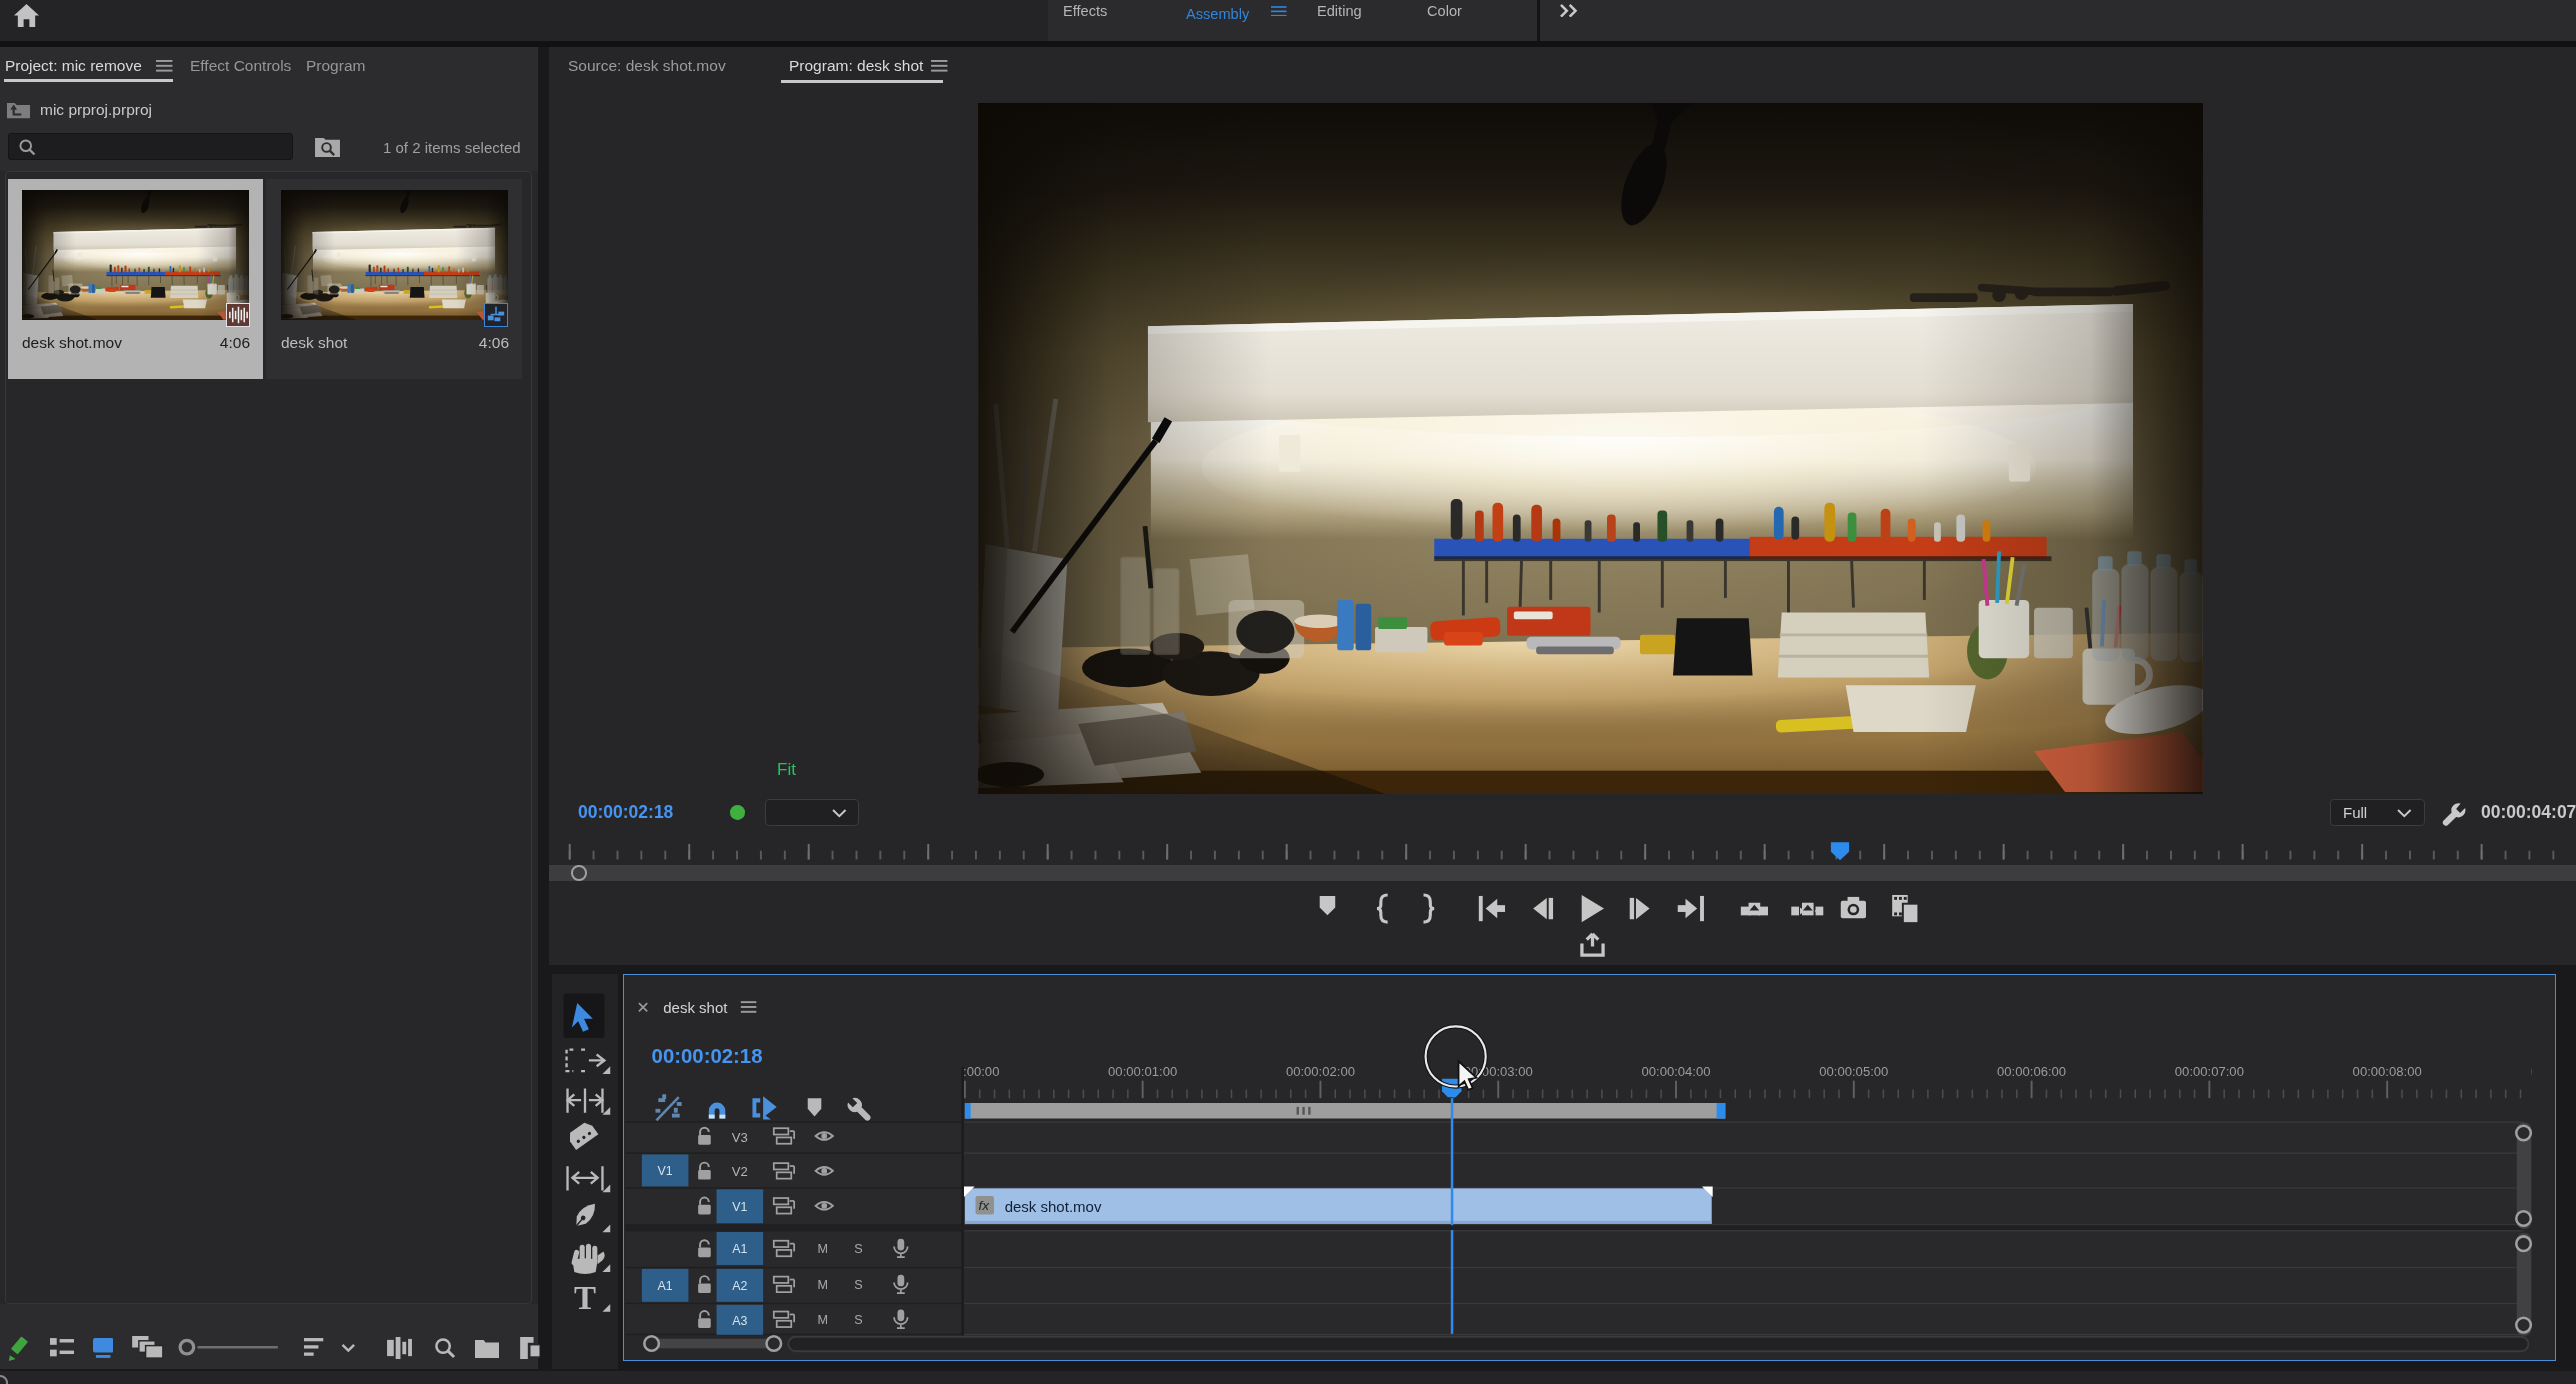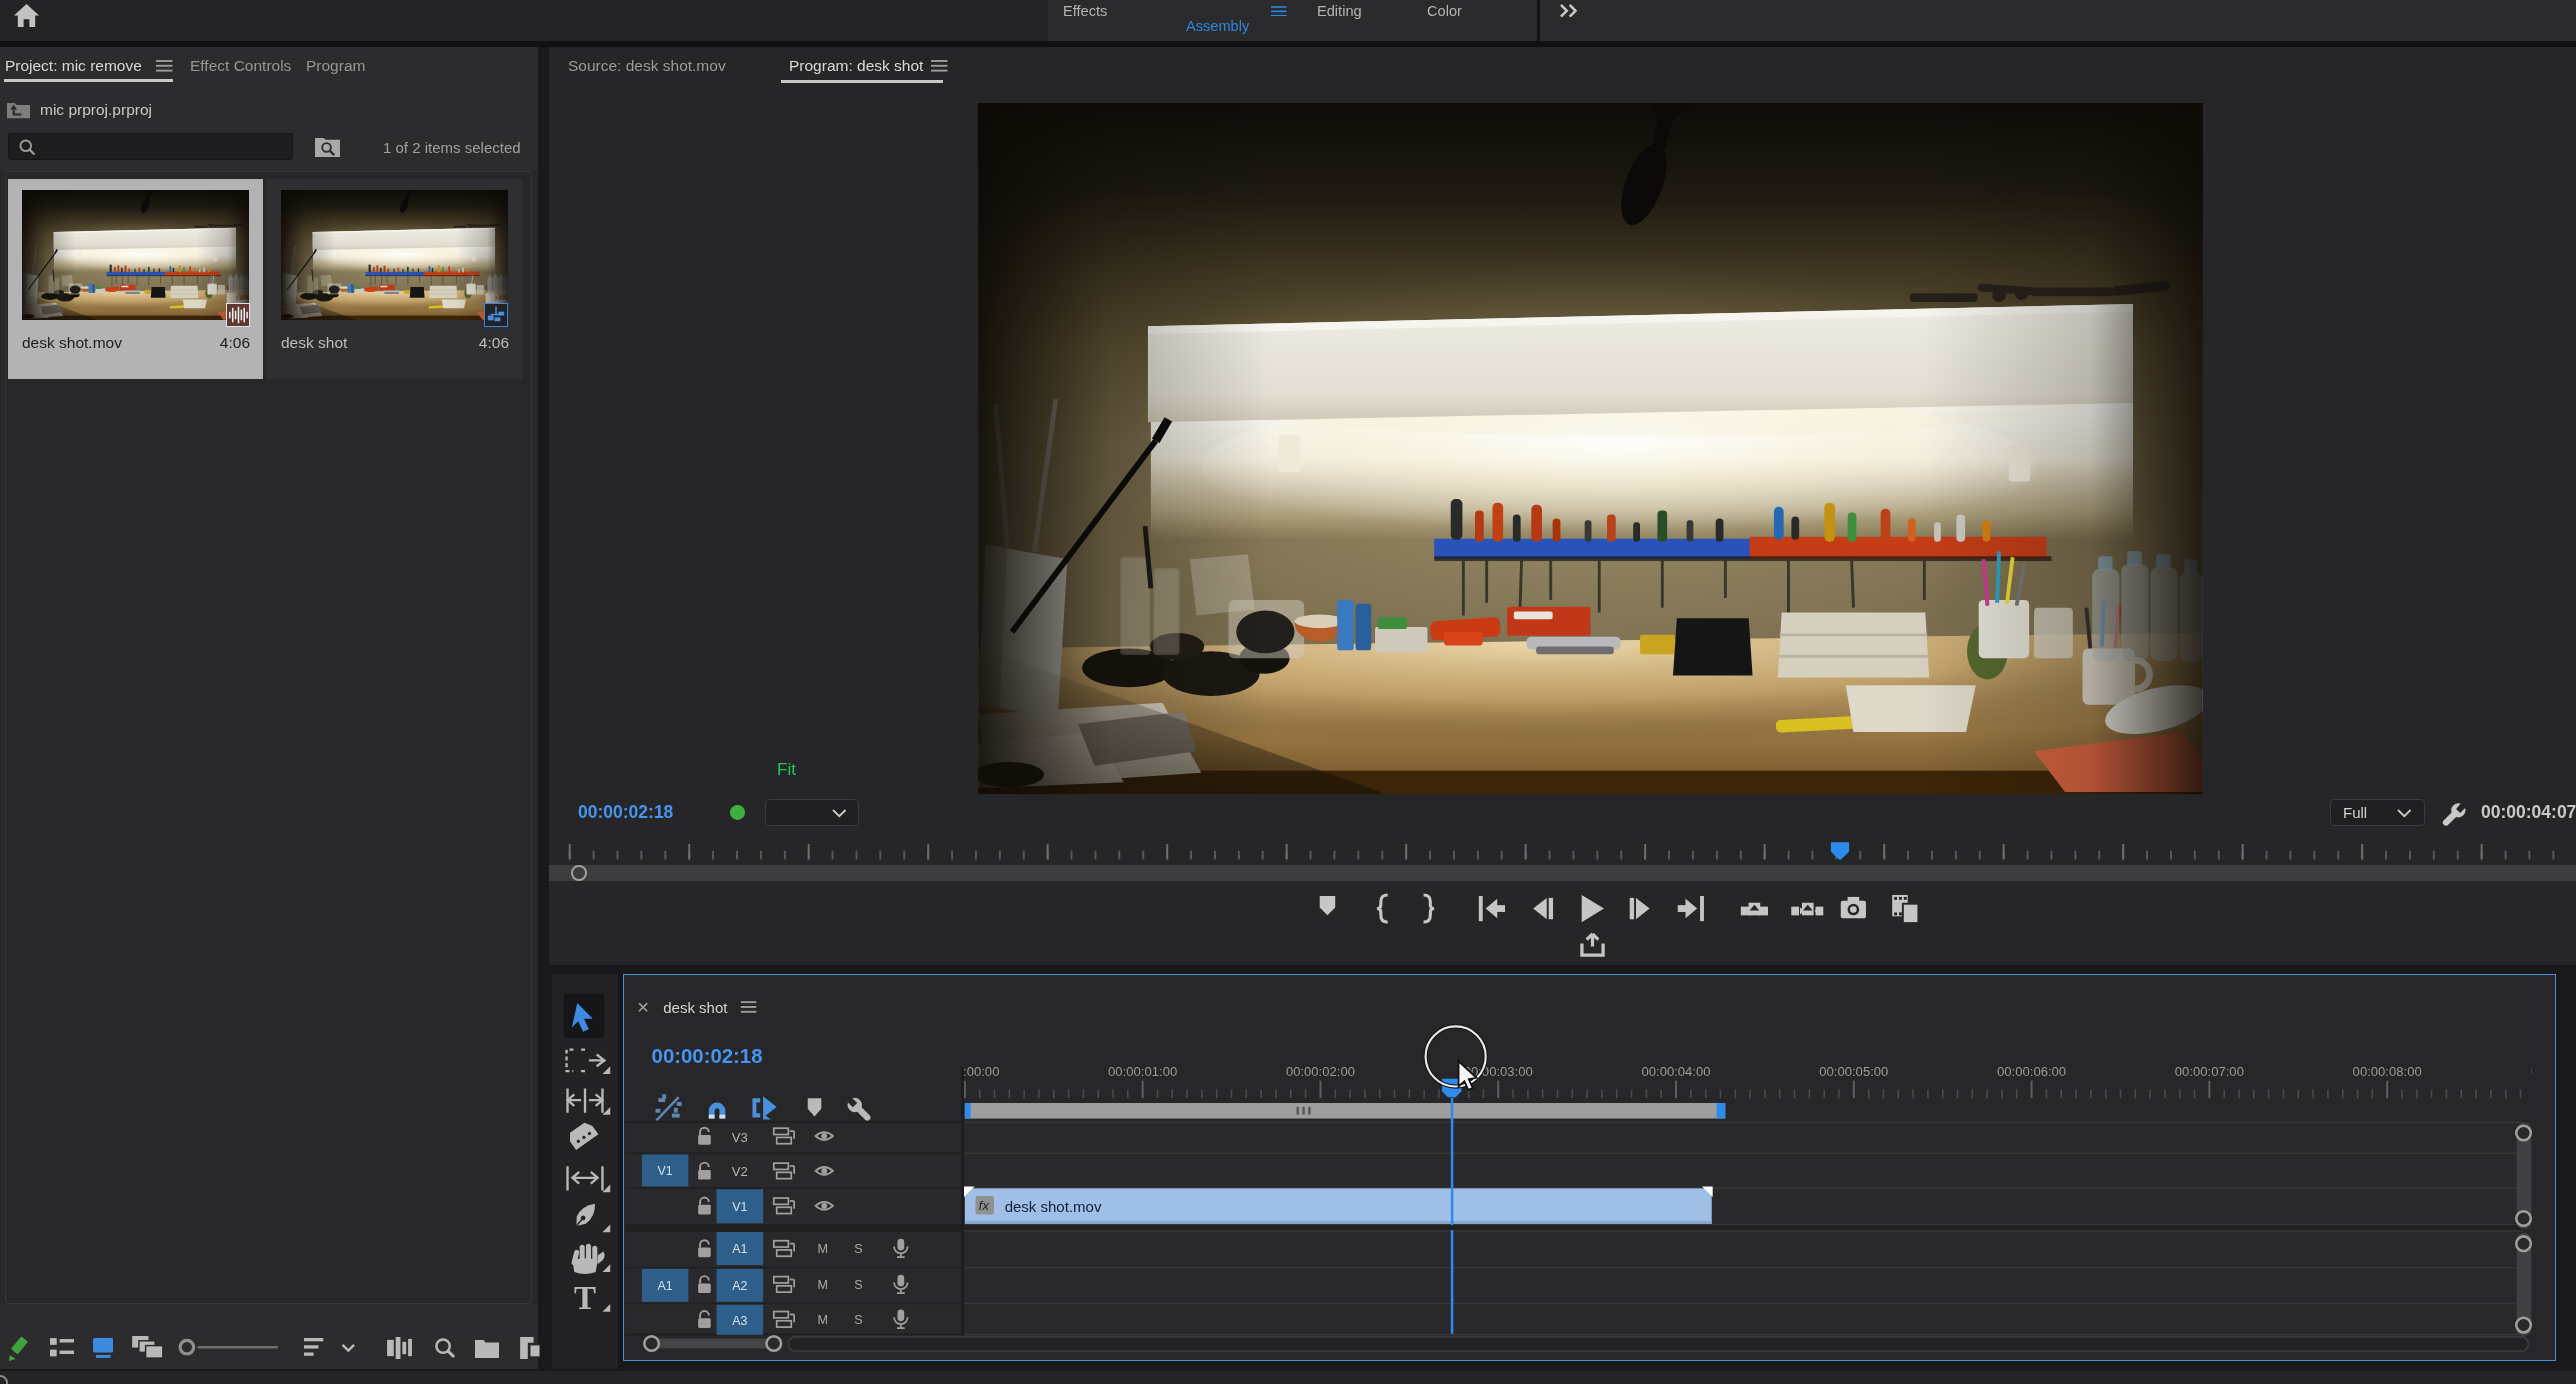--- a/index.html
+++ b/index.html
@@ -14,21 +14,21 @@
 
 <div class="abs" style="left:0;top:0;width:2576px;height:41px;background:#242426;"></div>
 <div class="abs" style="left:1048px;top:0;width:1528px;height:41px;background:#2b2b2d;"></div>
 <div class="abs" style="left:1537px;top:0;width:2.9px;height:41px;background:#141416;"></div>
 <div class="abs" style="left:0;top:41px;width:2576px;height:5.8px;background:#111113;"></div>
 
 <svg class="abs" style="left:11.6px;top:1.9px" width="29" height="27" viewBox="0 0 30 28">
   <path d="M15 2 L28 14 L24 14 L24 26 L18 26 L18 18 L12 18 L12 26 L6 26 L6 14 L2 14 Z" fill="#c2c2c2"></path>
 </svg>
 <div class="abs" style="left:1063px;top:2.9px;font-size:14.6px;color:#b5b5b5;">Effects</div>
-<div class="abs" style="left:1186px;top:18px;font-size:14.6px;color:#2f86dc;">Assembly</div>
+<div class="abs" style="left:1186px;top:6px;font-size:14.6px;color:#2f86dc;">Assembly</div>
 <svg class="abs" style="left:1271px;top:5.8px" width="15.5" height="10.7" viewBox="0 0 16 11">
   <g stroke="#2f86dc" stroke-width="1.7">
       <line x1="0" y1="1" x2="16" y2="1"></line>
       <line x1="0" y1="5.5" x2="16" y2="5.5"></line>
       <line x1="0" y1="10" x2="16" y2="10"></line>
     </g>
 </svg>
 <div class="abs" style="left:1317px;top:2.9px;font-size:14.6px;color:#b5b5b5;">Editing</div>
 <div class="abs" style="left:1427px;top:2.9px;font-size:14.6px;color:#b5b5b5;">Color</div>
 <svg class="abs" style="left:1559px;top:3.9px" width="21.4" height="13.6" viewBox="0 0 22 14">

